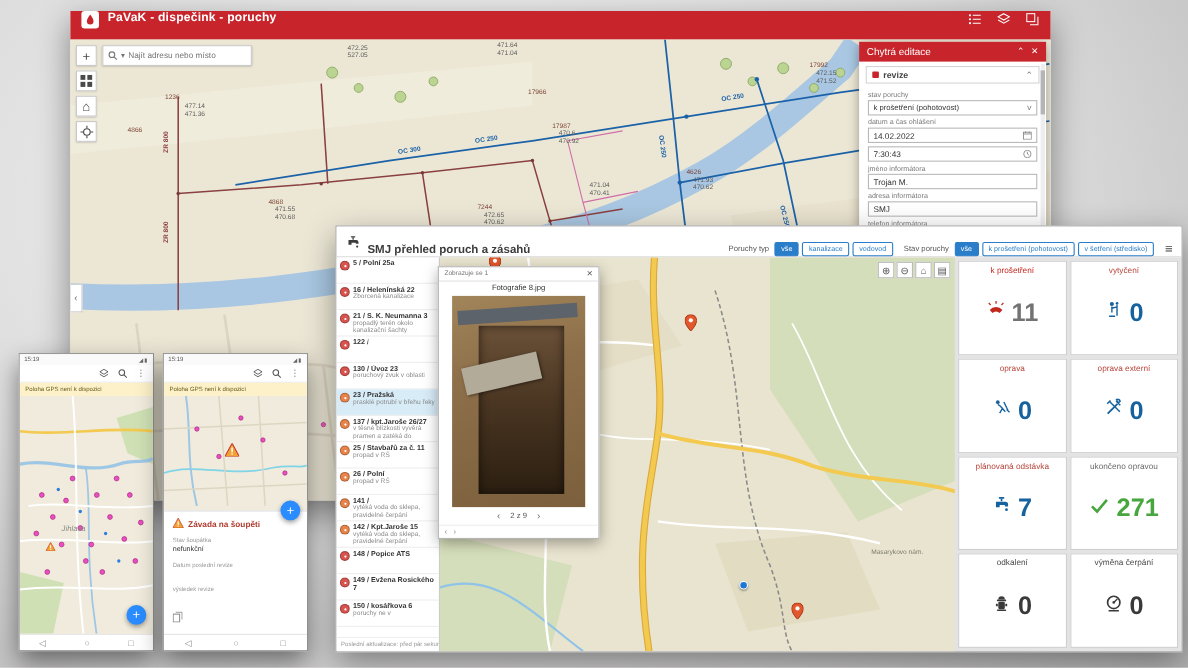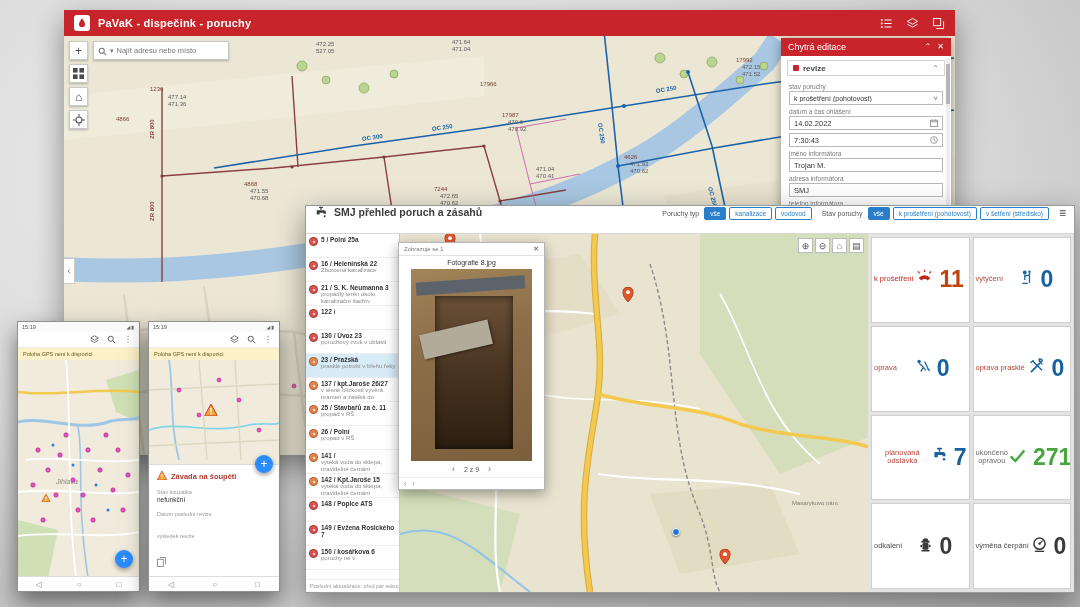--- a/index.html
+++ b/index.html
@@ -4,21 +4,21 @@
 <style>
   *{margin:0;padding:0;box-sizing:border-box}
   html,body{width:1080px;height:607px;overflow:hidden}
   body{font-family:"Liberation Sans",sans-serif;
        background:radial-gradient(ellipse at 38% 30%, #f7f7f7 0%, #dcdcdc 55%, #b3b3b3 100%);}
   #stage{position:relative;width:1080px;height:607px}
   .win{position:absolute;background:#fff;box-shadow:0 10px 28px rgba(0,0,0,.42)}
 
   
   #gis{left:64px;top:10px;width:891px;height:445px;z-index:1}
-  #gis-header{height:26px;background:#c8242b;display:flex;align-items:center;padding:0 10px;gap:8px}
+  #gis-header{height:26px;background:#c8242b;display:flex;align-items:flex-start;padding:0 10px;gap:8px}
   .logo{width:16px;height:16px;background:#fff;border-radius:3px;display:flex;align-items:center;justify-content:center}
   .gis-title{color:#fff;font-size:11px;font-weight:bold;letter-spacing:.2px}
   .gis-hicons{margin-left:auto;display:flex;gap:12px;align-items:center}
   .hic{width:14px;height:14px;display:flex;align-items:center;justify-content:center;cursor:pointer}
   #gis-map{position:absolute;top:26px;left:0;right:0;bottom:0;background:#ece7d5;overflow:hidden}
   #gis-svg{position:absolute;left:0;top:0}
   #gis-labels{position:absolute;inset:0;pointer-events:none}
   .map-label{position:absolute;font-size:6px;color:#5a5a5a;white-space:nowrap;line-height:6px}
   .pipe-label{position:absolute;font-size:6px;font-weight:bold;white-space:nowrap;line-height:6px;transform-origin:left center}
   #gis-tools{position:absolute;left:5px;top:5px;display:flex;flex-direction:column;gap:4px}
@@ -46,21 +46,21 @@
   .ep-select,.ep-input{height:14px;border:1px solid #b9b9b9;display:flex;align-items:center;padding:0 4px;background:#fff}
   .ep-select span.val{flex:1;font-size:7px;color:#333;white-space:nowrap;overflow:hidden}
   .ep-input input{border:0;outline:none;flex:1;font-size:7.5px;color:#333;font-family:"Liberation Sans",sans-serif;min-width:0;background:transparent}
   .ep-input + .ep-input{margin-top:3px}
   .ep-ic{color:#888;display:flex;align-items:center}
   .ep-scroll{position:absolute;right:1px;top:20px;bottom:4px;width:4px;background:#eee}
   .ep-scroll .thumb{position:absolute;top:6px;width:4px;height:40px;background:#b5b5b5}
 
   
   #dash{left:305px;top:205px;width:770px;height:388px;z-index:2;border:1px solid #9a9a9a}
-  #dash-header{height:28px;background:#fff;border-bottom:1px solid #d7d7d7;display:flex;align-items:flex-start;padding:0 8px;gap:6px}
+  #dash-header{height:28px;background:#fff;border-bottom:1px solid #d7d7d7;display:flex;align-items:flex-end;padding:0 8px;gap:6px}
   .dash-title{font-size:10.5px;font-weight:bold;color:#3c3c3c;white-space:nowrap}
   .dash-filters{margin-left:auto;display:flex;align-items:center;gap:3px}
   .flabel{font-size:7px;color:#555;margin:0 2px 0 7px;white-space:nowrap}
   .fbtn{height:13px;padding:0 5px;font-size:6.5px;border:1px solid #2a7dc9;color:#2a7dc9;background:#fff;border-radius:2px;
         display:flex;align-items:center;cursor:pointer;white-space:nowrap;font-family:"Liberation Sans",sans-serif}
   .fbtn.active{background:#2a7dc9;color:#fff}
   .burger{font-size:12px;color:#444;margin-left:7px;cursor:pointer}
   #dash-body{position:absolute;top:28px;left:0;right:0;bottom:0;background:#e3e3e3}
   #fault-list{position:absolute;left:0;top:0;bottom:0;width:94px;background:#fff;border-right:1px solid #ccc;display:flex;flex-direction:column}
   #fault-items{flex:1;overflow:hidden}
@@ -75,21 +75,21 @@
   #dash-map{position:absolute;left:94px;top:0;right:206px;bottom:0;background:#e9e4cf;overflow:hidden;cursor:grab}
   #place-label{position:absolute;left:392px;top:266px;font-size:6px;color:#7b7b70}
   #map-ctrl{position:absolute;right:4px;top:4px;display:flex;gap:2px}
   .mbtn{width:15px;height:15px;background:#fff;border:1px solid #bbb;font-size:9px;display:flex;align-items:center;justify-content:center;color:#555;cursor:pointer}
   #dash-markers{position:absolute;inset:0}
   .mk{position:absolute}
   .mk.pin{transform:translate(-50%,-100%)}
   .mk.dot{width:8px;height:8px;border-radius:50%;background:#1f76d2;border:1.5px solid #fff;box-shadow:0 1px 2px rgba(0,0,0,.4);transform:translate(-50%,-50%)}
   .mk.seldot{width:10px;height:10px;border-radius:50%;background:#45c4ef;border:1.5px solid #fff;box-shadow:0 1px 3px rgba(0,0,0,.45);transform:translate(-50%,-50%)}
   #stats-grid{position:absolute;top:3px;right:3px;bottom:3px;width:200px;display:grid;grid-template-columns:1fr 1fr;grid-auto-rows:1fr;gap:3px}
-  .stat-card{background:#fff;border:1px solid #cfcfcf;display:flex;flex-direction:row;align-items:center;padding:4px 2px;overflow:hidden}
+  .stat-card{background:#fff;border:1px solid #cfcfcf;display:flex;flex-direction:column;align-items:center;padding:4px 2px;overflow:hidden}
   .stat-label{font-size:7.5px;text-align:center;line-height:8.5px;min-height:9px}
   .stat-row{flex:1;display:flex;align-items:center;justify-content:center;gap:6px}
   .stat-value{font-size:23px;font-weight:bold;line-height:23px}
 
   
   #photo-popup{position:absolute;left:92px;top:8px;width:147px;height:248px;background:#fff;border:1px solid #b5b5b5;
                box-shadow:0 4px 12px rgba(0,0,0,.35);z-index:6;display:flex;flex-direction:column}
   .pp-head{height:13px;display:flex;justify-content:space-between;align-items:center;padding:0 5px;border-bottom:1px solid #e2e2e2;font-size:6px;color:#777}
   .pp-close{cursor:pointer;color:#555;font-size:7px}
   .pp-title{font-size:7px;color:#333;text-align:center;padding:3px 2px 2px 2px}
@@ -521,21 +521,21 @@
       </div>
 
       <div id="stats-grid">
           <div class="stat-card">
             <div class="stat-label" style="color:#c3281e">k prošetření</div>
             <div class="stat-row">
               <span class="stat-icon"><svg width="17" height="17" viewBox="0 0 20 20">
                   <path d="M3.2 10.5 A8.8 8.8 0 0 1 16.8 10.5 L13.8 13.6 A5 5 0 0 0 6.2 13.6 Z" fill="#c3281e"></path>
                   <path d="M4.2 5.2 L2.2 2.8 M15.8 5.2 L17.8 2.8 M10 3.6 L10 0.8" stroke="#c3281e" stroke-width="1.4" fill="none"></path>
                 </svg></span>
-              <span class="stat-value" style="color:#c2410c">11</span>
+              <span class="stat-value" style="color:#737373">11</span>
             </div>
           </div>
           <div class="stat-card">
             <div class="stat-label" style="color:#b5443a">vytyčení</div>
             <div class="stat-row">
               <span class="stat-icon"><svg width="17" height="17" viewBox="0 0 20 20">
                   <circle cx="8" cy="4" r="2.2" fill="#16629e"></circle>
                   <path d="M8 6.5 L8 13 M8 8.5 L13.5 7 M13.5 4.5 L13.5 16.5 M5 17 L11.5 17" stroke="#16629e" stroke-width="1.5" fill="none"></path>
                   <circle cx="13.5" cy="3.2" r="1.4" fill="#16629e"></circle>
                 </svg></span>
@@ -546,21 +546,21 @@
             <div class="stat-label" style="color:#b5443a">oprava</div>
             <div class="stat-row">
               <span class="stat-icon"><svg width="17" height="17" viewBox="0 0 20 20">
                   <circle cx="6" cy="4.2" r="2" fill="#16629e"></circle>
                   <path d="M6 6.5 C8 7.5 9.5 9 11 11 M11 11 L8 16 M11 11 L14 14.5 M12.5 4 L17 13.5 M15.5 12 L18.5 15" stroke="#16629e" stroke-width="1.5" fill="none"></path>
                 </svg></span>
               <span class="stat-value" style="color:#16629e">0</span>
             </div>
           </div>
           <div class="stat-card">
-            <div class="stat-label" style="color:#b5443a">oprava prasklé</div>
+            <div class="stat-label" style="color:#b5443a">oprava externí</div>
             <div class="stat-row">
               <span class="stat-icon"><svg width="17" height="17" viewBox="0 0 20 20">
                   <path d="M3.5 16.5 L14 6" stroke="#16629e" stroke-width="2"></path>
                   <path d="M12.5 3 L17 7.5 M14.8 5.2 L16.8 3.2 A2.8 2.8 0 0 0 13 1.4 Z" stroke="#16629e" stroke-width="1.6" fill="none"></path>
                   <path d="M5.5 3.5 L16.5 14.5 M3 6 L6.5 2.5" stroke="#16629e" stroke-width="1.6"></path>
                 </svg></span>
               <span class="stat-value" style="color:#16629e">0</span>
             </div>
           </div>
           <div class="stat-card">

